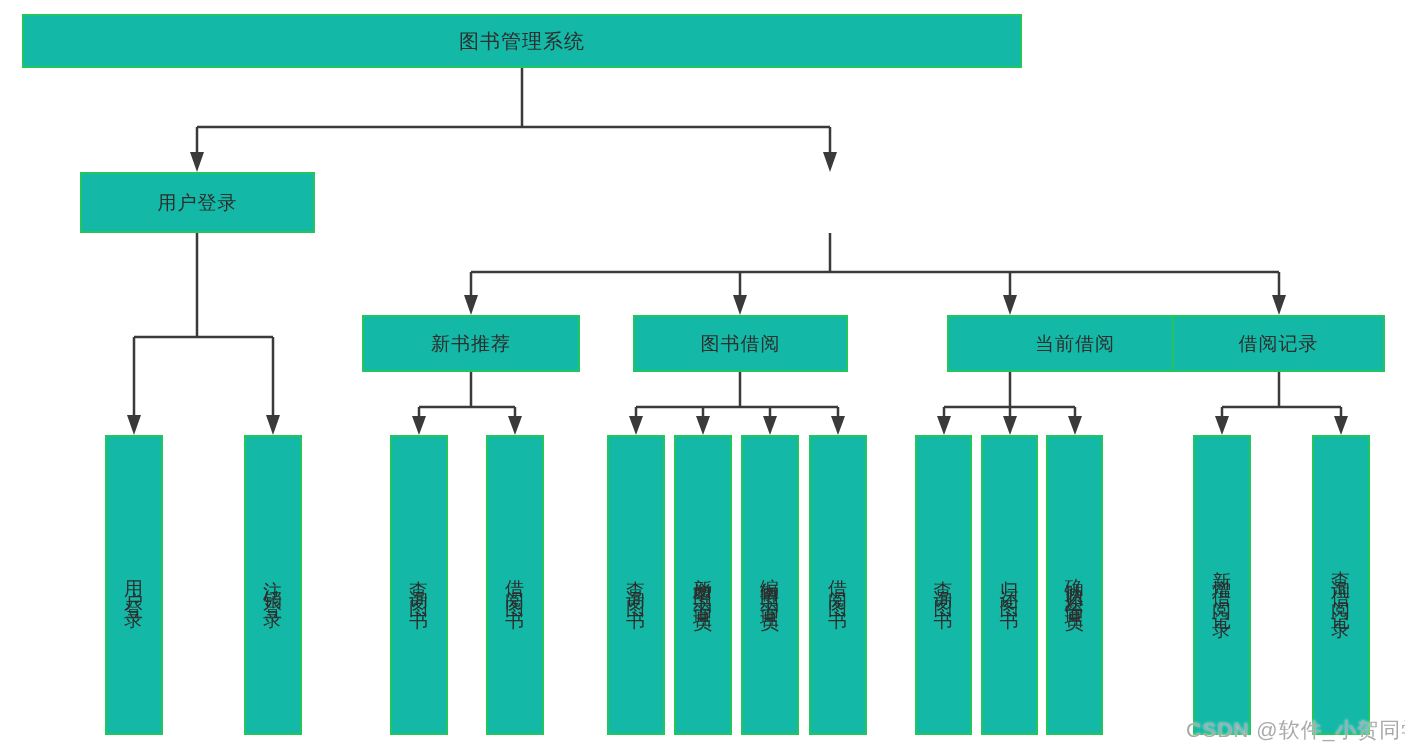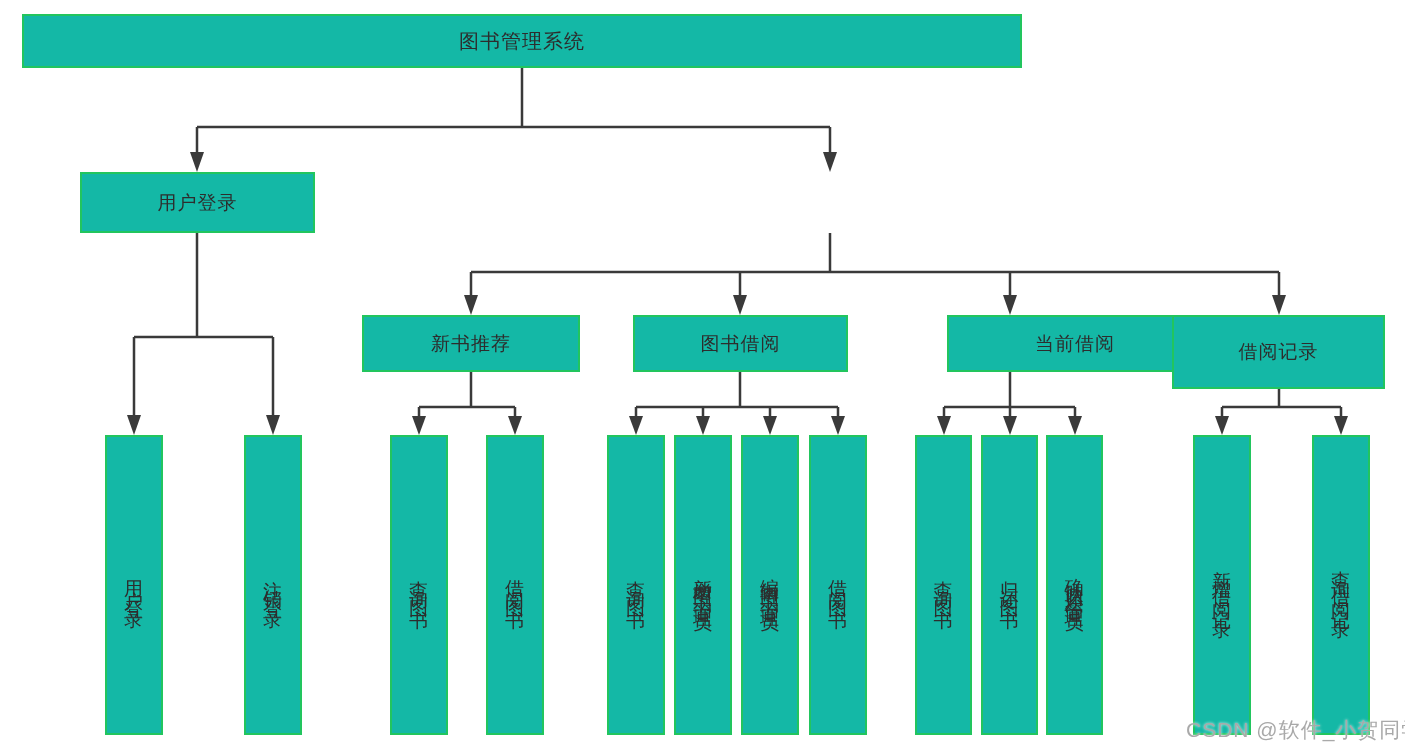--- a/index.html
+++ b/index.html
@@ -118,21 +118,21 @@
 
   <div class="node h" style="left:633px; top:315px; width:215px; height:57px;">
     <span>图书借阅</span>
   </div>
   <div class="node h" style="left:362px; top:315px; width:218px; height:57px;">
     <span>新书推荐</span>
   </div>
   <div class="node h" style="left:903px; top:315px; width:256px; height:57px;margin-left:44px;">
     <span>当前借阅</span>
   </div>
-  <div class="node h" style="left:1172px; top:315px; width:213px; height:74px;">
+  <div class="node h" style="left:1172px; top:315px; width:213px; height:57px;">
     <span>借阅记录</span>
   </div>
 
   <div class="node v" style="left:105px; top:435px; width:58px; height:300px;">
     <span class="vtext">用户登录</span>
   </div>
   <div class="node v" style="left:244px; top:435px; width:58px; height:300px;">
     <span class="vtext">注销登录</span>
   </div>
 

